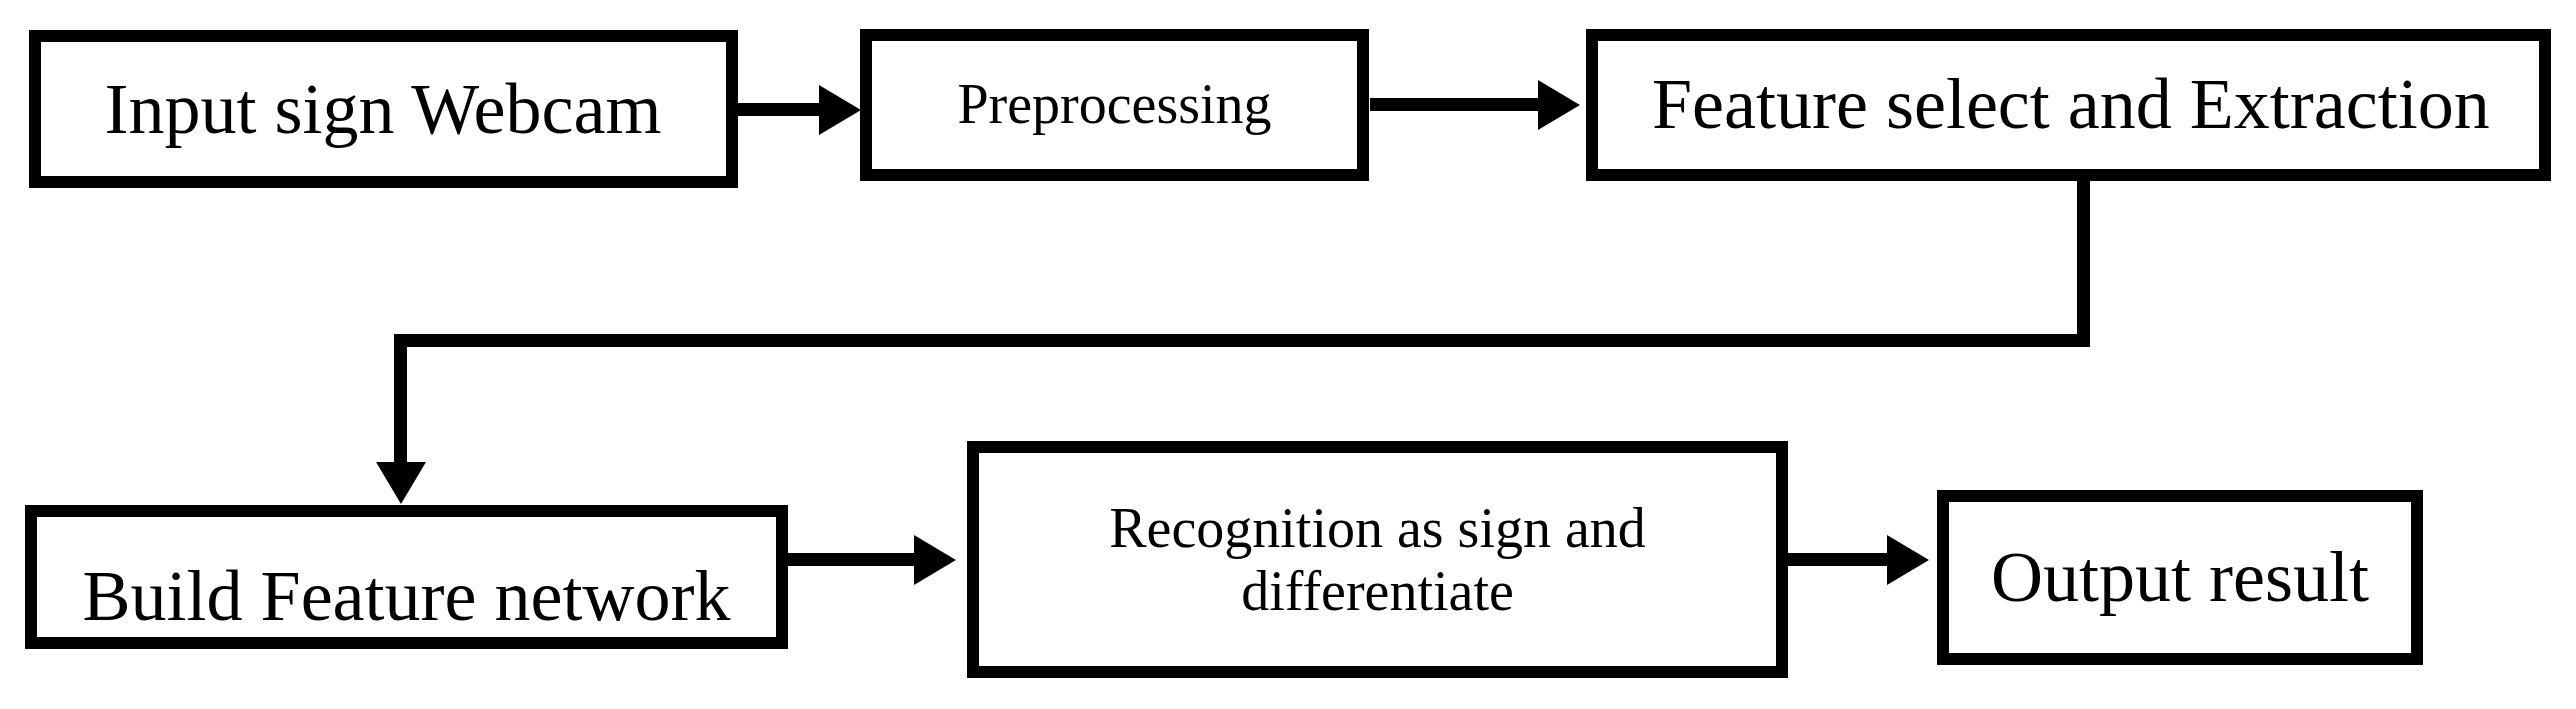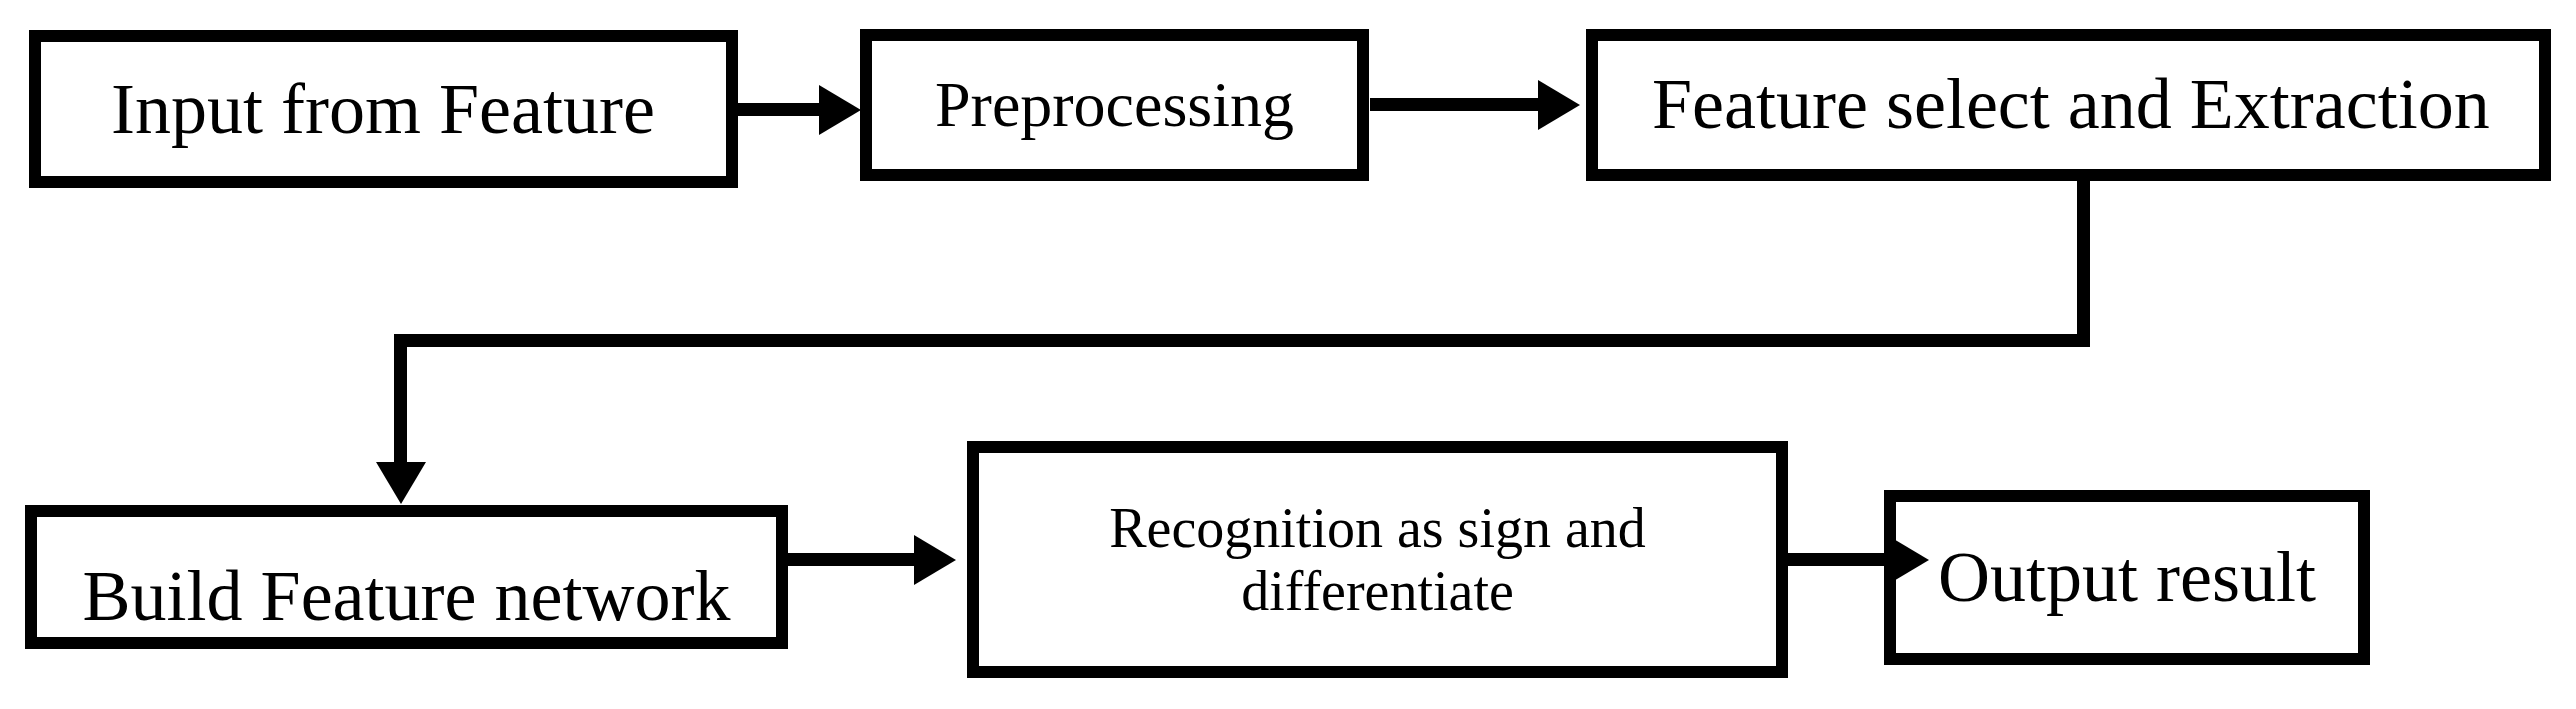--- a/index.html
+++ b/index.html
@@ -30,25 +30,25 @@
     padding: 0 13.3px;
   }
   .node .label {
     display: block;
     width: 100%;
     white-space: pre-line;
   }
 
   
   #node-input      { left: 28.5px;   top: 30px;  width: 709px;  height: 158px; font-size: 72px; }
-  #node-preprocess { left: 860px;  top: 28.5px;  width: 509px;  height: 152px; font-size: 64px; }
+  #node-preprocess { left: 860px;  top: 28.5px;  width: 509px;  height: 152px; font-size: 56px; }
   #node-feature    { left: 1586px; top: 28.5px;  width: 965px; height: 152px; font-size: 72px; padding-left: 18px; }
   #node-build      { left: 25px;   top: 505px; width: 763px;  height: 144px; font-size: 72px; align-items: flex-end; }
   #node-recognize  { left: 967px; top: 441px; width: 821px;  height: 237px; font-size: 56px; }
-  #node-output     { left: 1884px; top: 490px; width: 486px;  height: 175px; font-size: 72px; }
+  #node-output     { left: 1937px; top: 490px; width: 486px;  height: 175px; font-size: 72px; }
 
   
   .conn {
     position: absolute;
     background: #000000;
   }
   .conn-h { height: 13.3px; }
   .conn-v { width: 13.3px; }
 
   .arrowhead {
@@ -88,21 +88,21 @@
   
   #arrow4-shaft { left: 1788px; top: 553px; width: 105px; }
   #arrow4-head  { left: 1887px; top: 535px; }
 </style>
 </head>
 <body>
 
 <div id="canvas">
 
   <div class="node" id="node-input">
-    <span class="label">Input from Feature</span>
+    <span class="label">Input sign Webcam</span>
   </div>
 
   <div class="node" id="node-preprocess">
     <span class="label">Preprocessing</span>
   </div>
 
   <div class="node" id="node-feature">
     <span class="label">Feature select and Extraction</span>
   </div>
 

